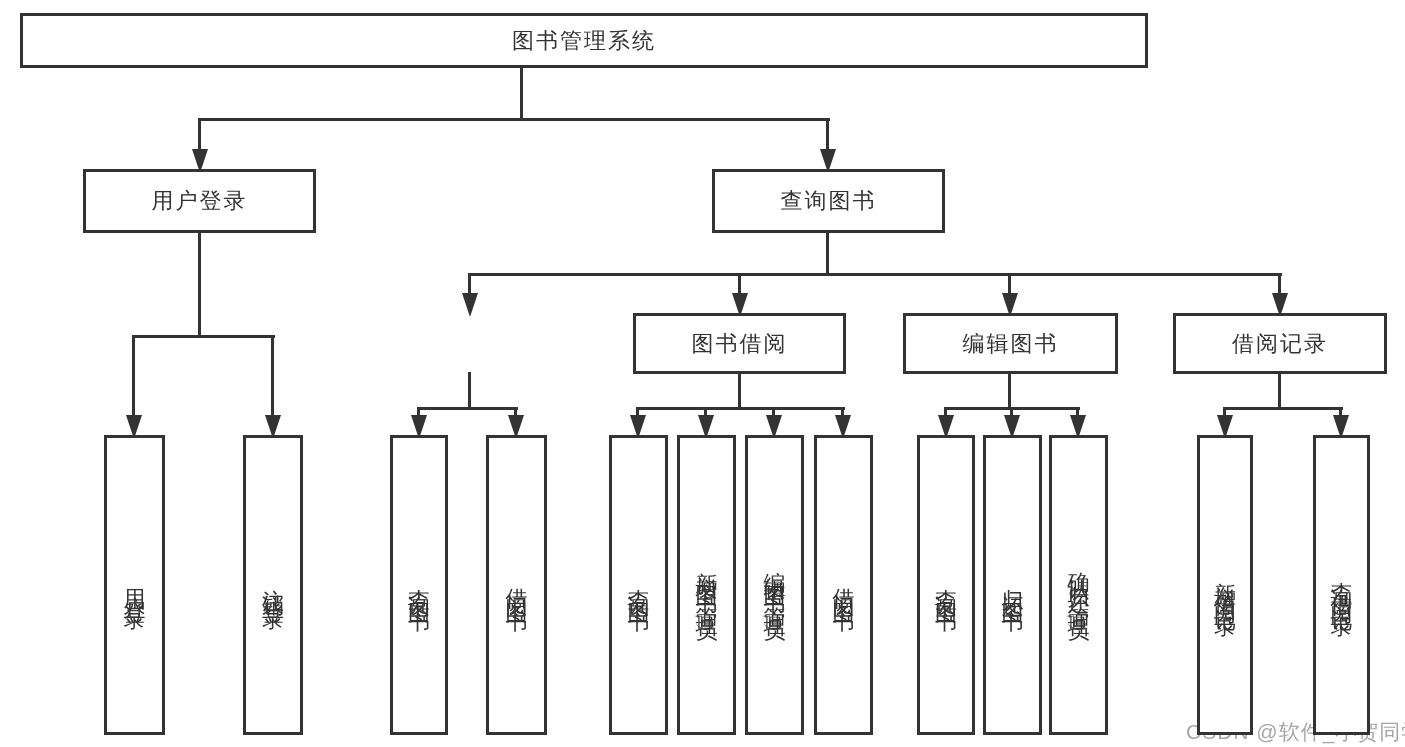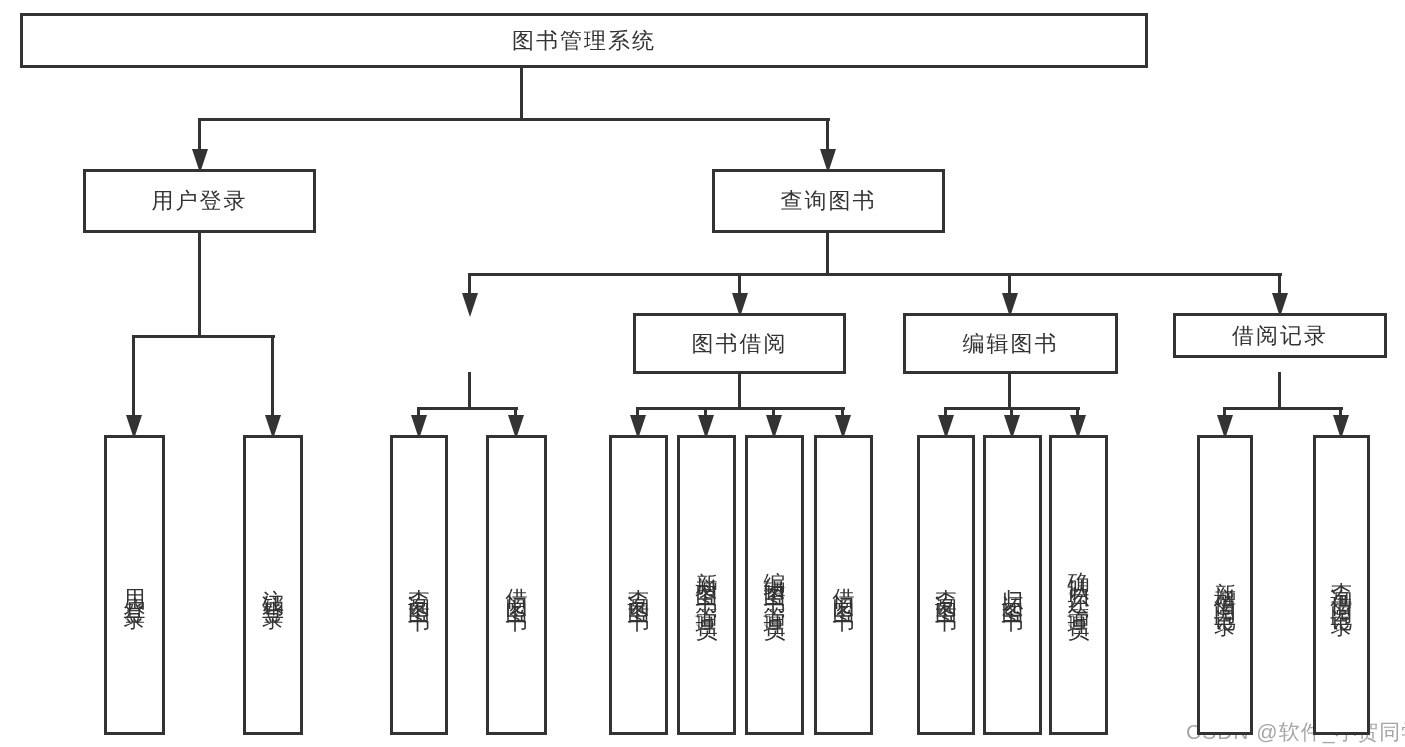--- a/index.html
+++ b/index.html
@@ -122,21 +122,21 @@
     </div>
     <div class="box" style="left: 712px; top: 169px; width: 233px; height: 64px;">
       <span class="label">查询图书</span>
     </div>
     <div class="box" style="left: 633px; top: 313px; width: 213px; height: 61px;">
       <span class="label">图书借阅</span>
     </div>
     <div class="box" style="left: 903px; top: 313px; width: 215px; height: 61px;">
       <span class="label">编辑图书</span>
     </div>
-    <div class="box" style="left: 1173px; top: 313px; width: 214px; height: 45px;">
+    <div class="box" style="left: 1173px; top: 313px; width: 214px; height: 61px;">
       <span class="label">借阅记录</span>
     </div>
     <div class="box" style="left: 104px; top: 435px; width: 61px; height: 300px;">
       <span class="label vlabel">用户登录</span>
     </div>
     <div class="box" style="left: 243px; top: 435px; width: 60px; height: 300px;">
       <span class="label vlabel">注销登录</span>
     </div>
     <div class="box" style="left: 390px; top: 435px; width: 58px; height: 300px;">
       <span class="label vlabel">查询图书</span>

